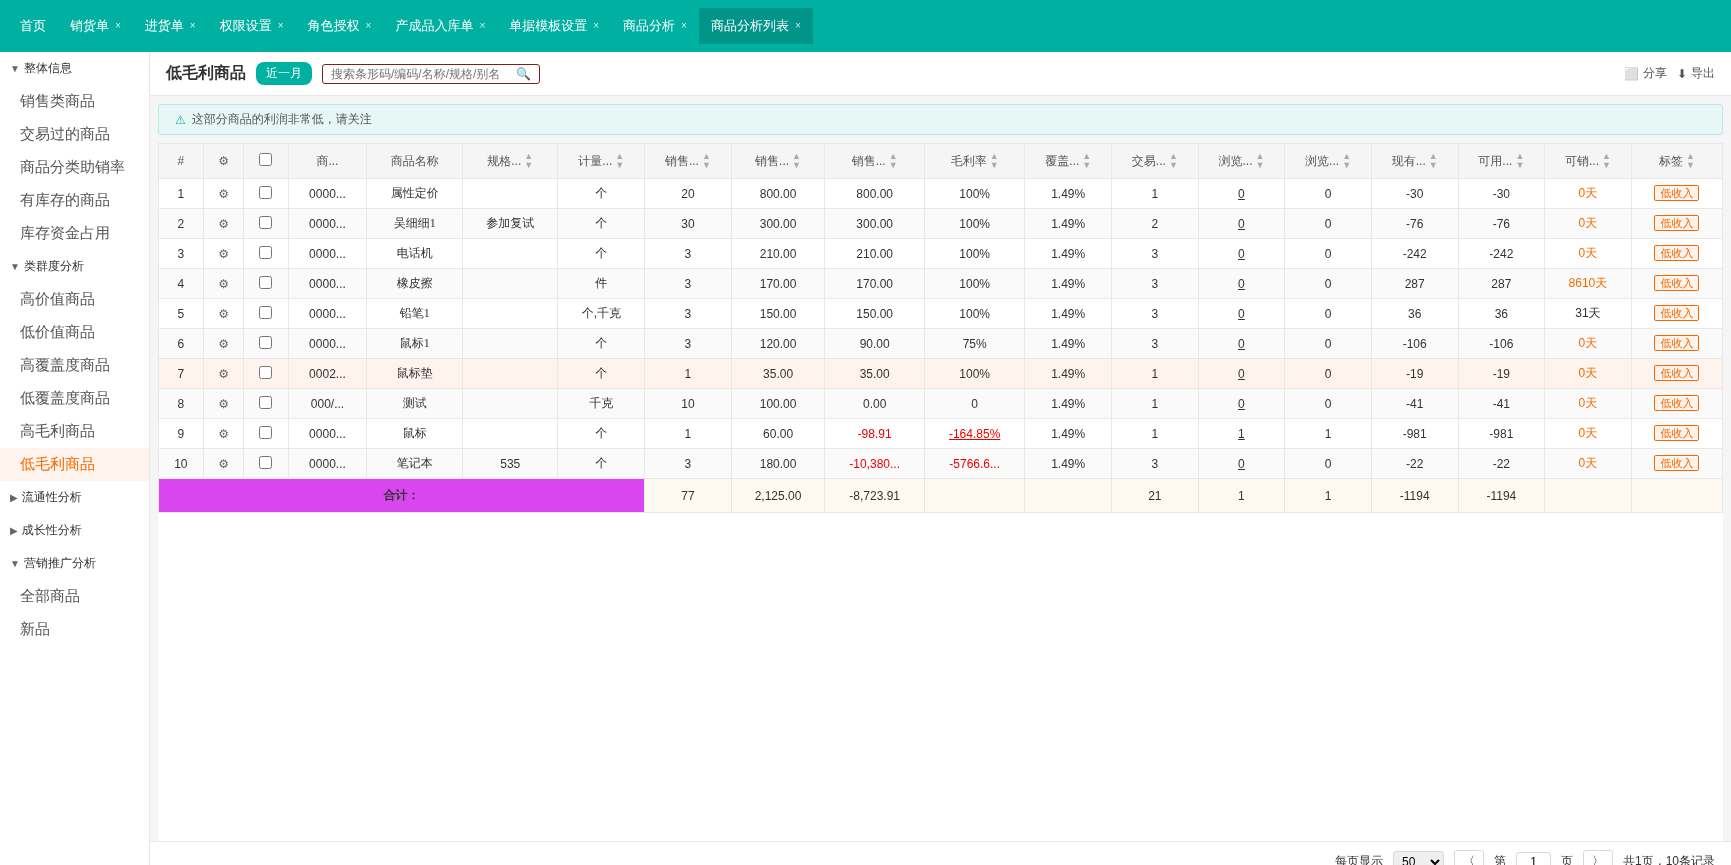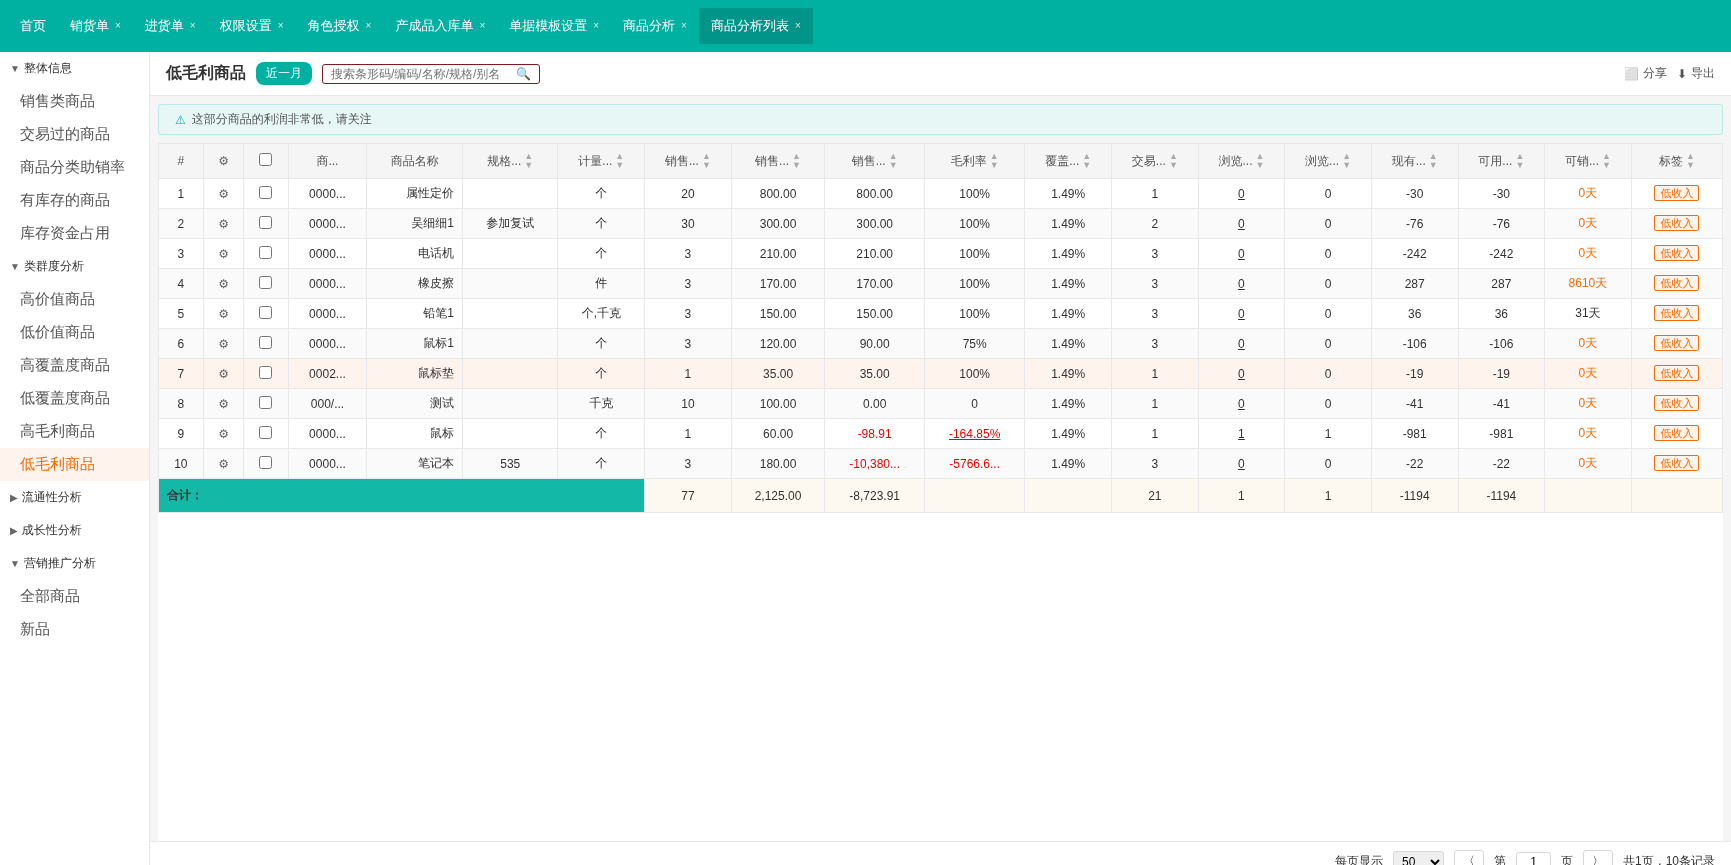--- a/index.html
+++ b/index.html
@@ -172,21 +172,21 @@
     thead th .col-label { display: flex; align-items: center; justify-content: center; gap: 3px; }
     tbody tr { background: #fff; }
     tbody tr:nth-child(even) { background: #fafafa; }
     tbody tr.highlighted { background: #fff3ee; }
     tbody td {
       padding: 6px 8px;
       border: 1px solid #e8e8e8;
       text-align: center;
       white-space: nowrap;
     }
-    tbody td.name-col { text-align: right; }
+    tbody td.name-col { text-align: center; font-family: Liberation Serif, serif; }
     .tag-badge {
       background: #fff3ee;
       color: #f56a00;
       border: 1px solid #f56a00;
       border-radius: 2px;
       padding: 1px 5px;
       font-size: 11px;
     }
     .underline-link { text-decoration: underline; cursor: pointer; color: #333; }
     .sort-arrows { font-size: 9px; color: #aaa; display: flex; flex-direction: column; line-height: 1; }
@@ -625,21 +625,21 @@
               <td><span class="underline-link">0</span></td>
               <td>0</td>
               <td>-22</td>
               <td>-22</td>
               <td style="color: rgb(245, 106, 0);">0天</td>
               <td><span class="tag-badge">低收入</span></td>
             </tr>
           </tbody>
         <tfoot>
           <tr id="table-footer-row">
-          <td colspan="7" style="background: #14b8a6; padding: 8px; text-align: left; border: 1px solid rgb(232, 232, 232); font-weight: bold;">合计：</td>
+          <td colspan="7" style="background: #d946ef; padding: 8px; text-align: center; border: 1px solid rgb(232, 232, 232); font-weight: bold;">合计：</td>
               <td style="background: rgb(254, 249, 240); padding: 8px; text-align: center; border: 1px solid rgb(232, 232, 232); font-weight: normal;">77</td>
               <td style="background: rgb(254, 249, 240); padding: 8px; text-align: center; border: 1px solid rgb(232, 232, 232); font-weight: normal;">2,125.00</td>
               <td style="background: rgb(254, 249, 240); padding: 8px; text-align: center; border: 1px solid rgb(232, 232, 232); font-weight: normal;">-8,723.91</td>
               <td style="background: rgb(254, 249, 240); padding: 8px; text-align: center; border: 1px solid rgb(232, 232, 232); font-weight: normal;"></td>
               <td style="background: rgb(254, 249, 240); padding: 8px; text-align: center; border: 1px solid rgb(232, 232, 232); font-weight: normal;"></td>
               <td style="background: rgb(254, 249, 240); padding: 8px; text-align: center; border: 1px solid rgb(232, 232, 232); font-weight: normal;">21</td>
               <td style="background: rgb(254, 249, 240); padding: 8px; text-align: center; border: 1px solid rgb(232, 232, 232); font-weight: normal;">1</td>
               <td style="background: rgb(254, 249, 240); padding: 8px; text-align: center; border: 1px solid rgb(232, 232, 232); font-weight: normal;">1</td>
               <td style="background: rgb(254, 249, 240); padding: 8px; text-align: center; border: 1px solid rgb(232, 232, 232); font-weight: normal;">-1194</td>
               <td style="background: rgb(254, 249, 240); padding: 8px; text-align: center; border: 1px solid rgb(232, 232, 232); font-weight: normal;">-1194</td>

